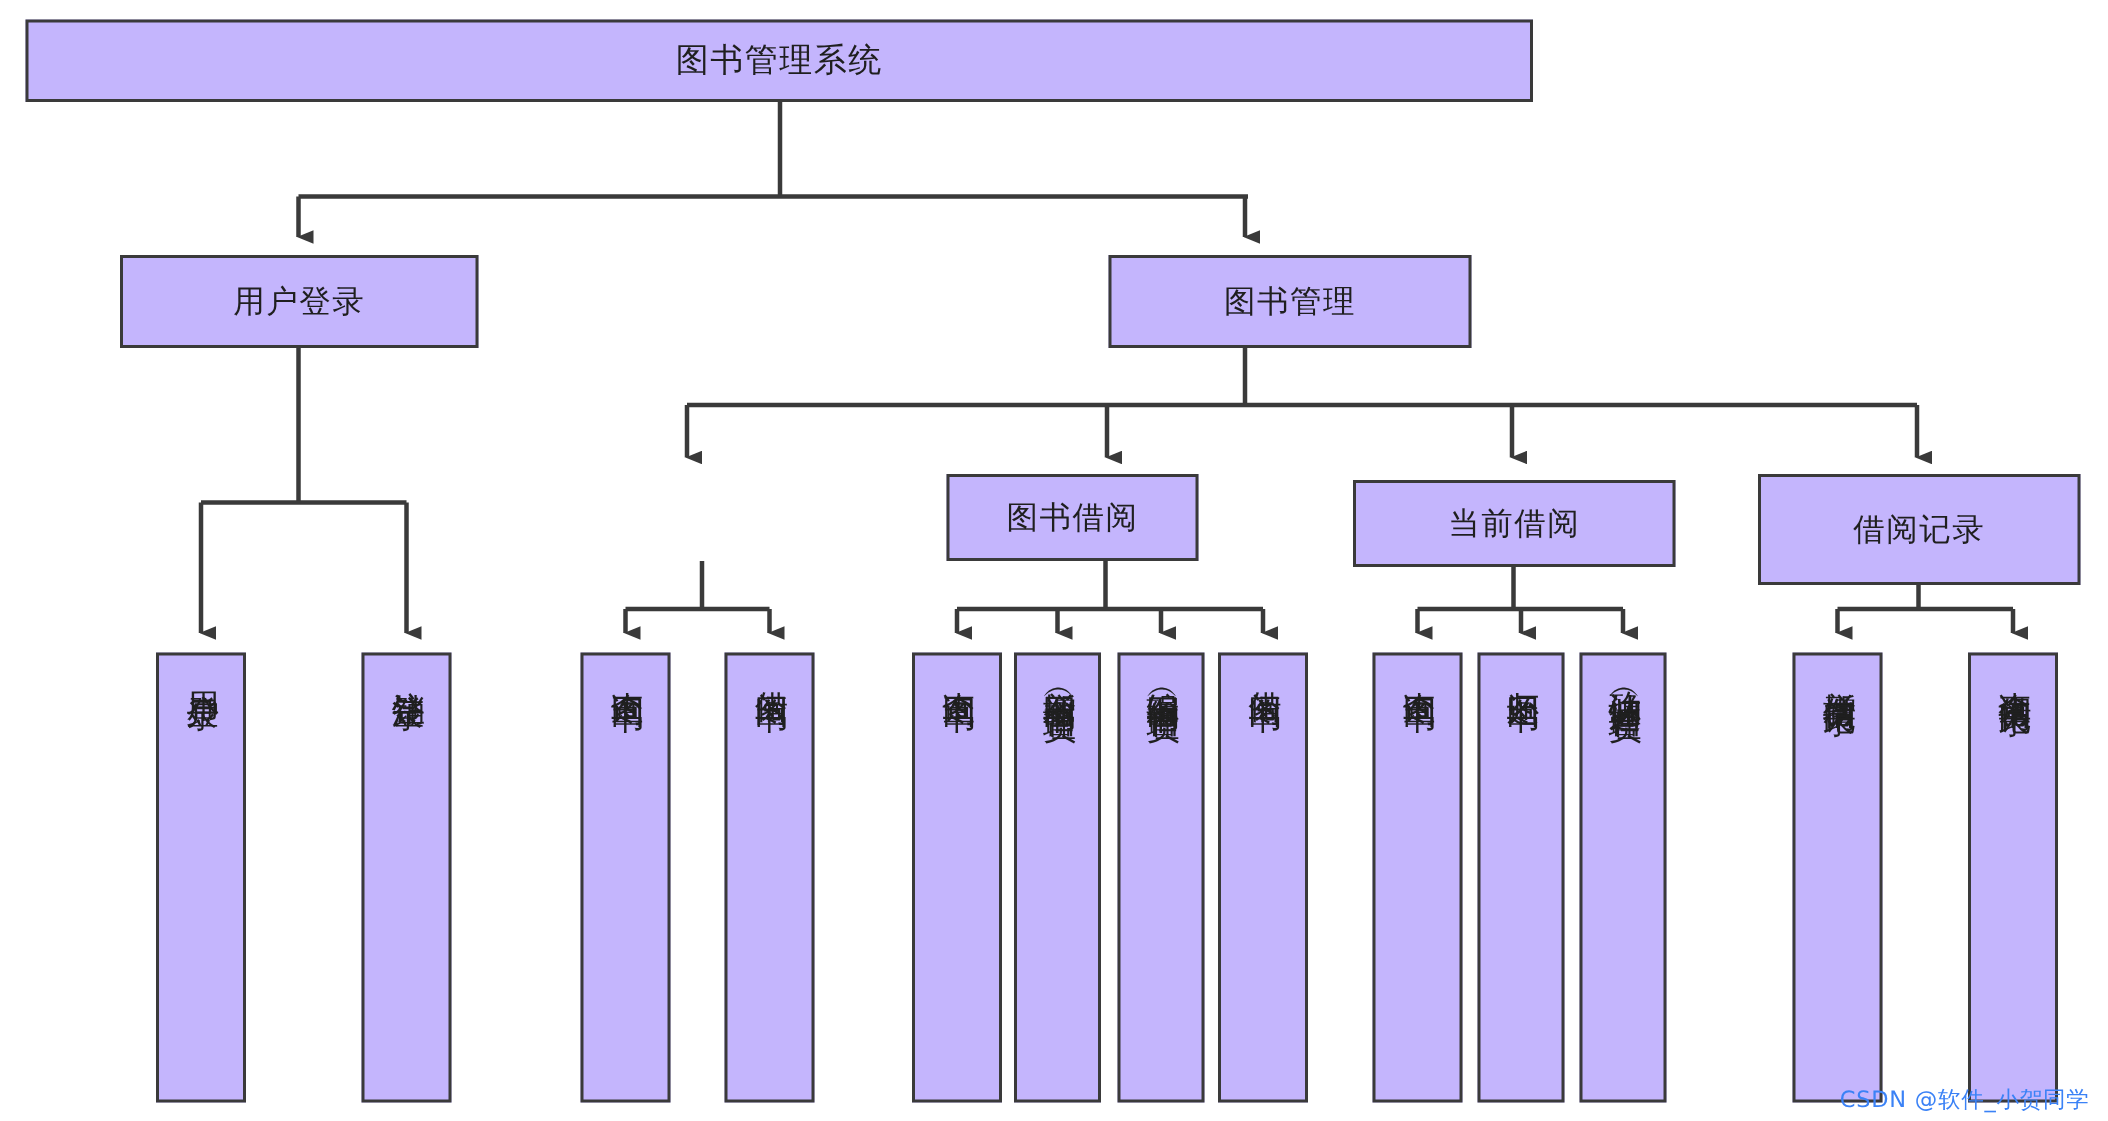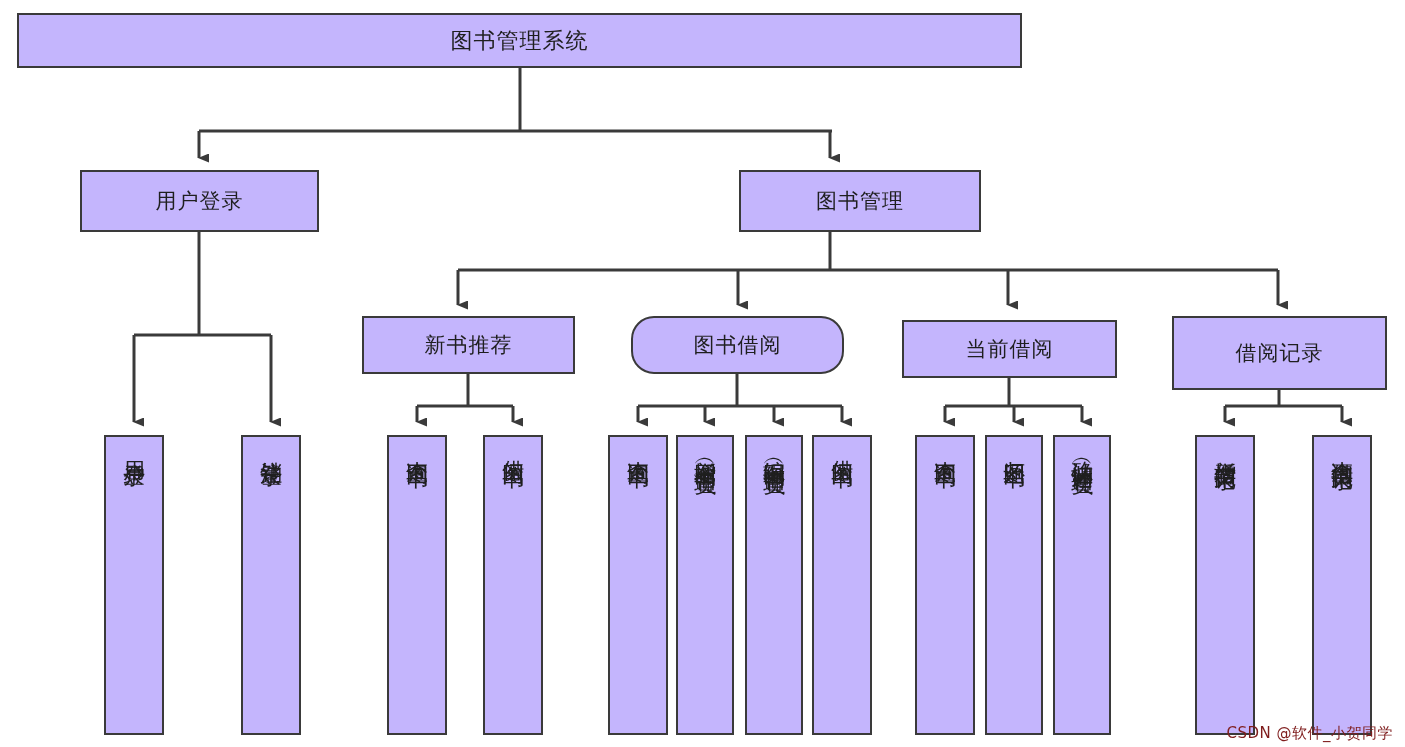--- a/index.html
+++ b/index.html
@@ -42,21 +42,21 @@
     white-space:normal;
     max-height:292px;
   }
   .node.root .label{font-size:22px;}
 
   .watermark{
     position:absolute;
     right:12px;
     bottom:4px;
     font-size:15px;
-    color:#7f1d1d;
+    color:#3b82f6;
     letter-spacing:0.5px;
     white-space:nowrap;
   }
 </style>
 </head>
 <body>
 
 <div id="diagram">
 
   <svg class="links" viewBox="0 0 1405 747" xmlns="http://www.w3.org/2000/svg">
@@ -113,24 +113,21 @@
     <span class="label">图书管理系统</span>
   </div>
 
   <div class="node" style="left:80px;top:170px;width:239px;height:62px;">
     <span class="label">用户登录</span>
   </div>
   <div class="node" style="left:711px;top:170px;width:242px;height:62px;margin-left:28px;">
     <span class="label">图书管理</span>
   </div>
 
-  <div class="node" style="left:362px;top:316px;width:213px;height:58px;">
-    <span class="label">新书推荐</span>
-  </div>
-  <div class="node" style="left:631px;top:316px;width:213px;height:58px;border-radius:23px;">
+  <div class="node" style="left:631px;top:316px;width:168px;height:58px;">
     <span class="label">图书借阅</span>
   </div>
   <div class="node" style="left:902px;top:320px;width:215px;height:58px;">
     <span class="label">当前借阅</span>
   </div>
   <div class="node" style="left:1172px;top:316px;width:215px;height:74px;">
     <span class="label">借阅记录</span>
   </div>
 
   <div class="node leaf" style="left:104px;top:435px;width:60px;height:300px;">

